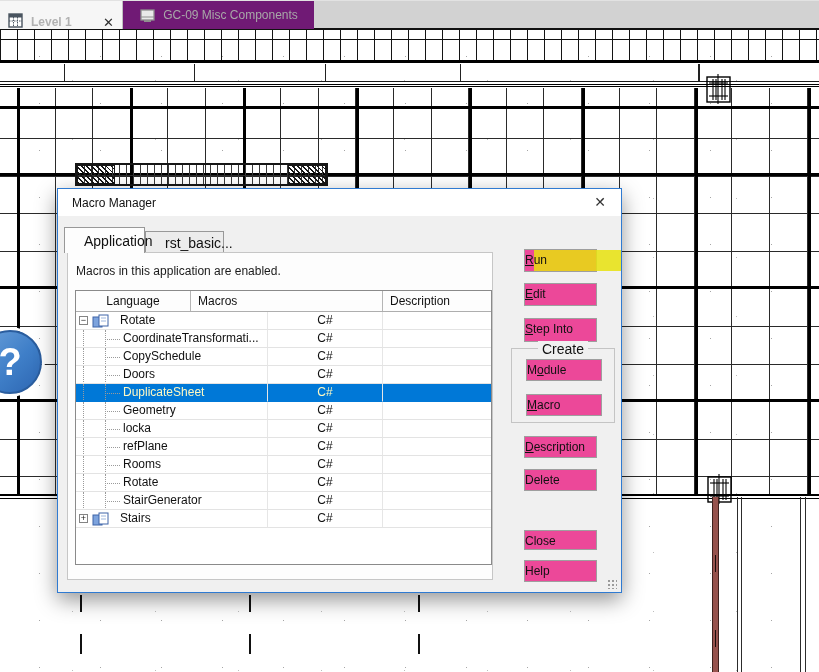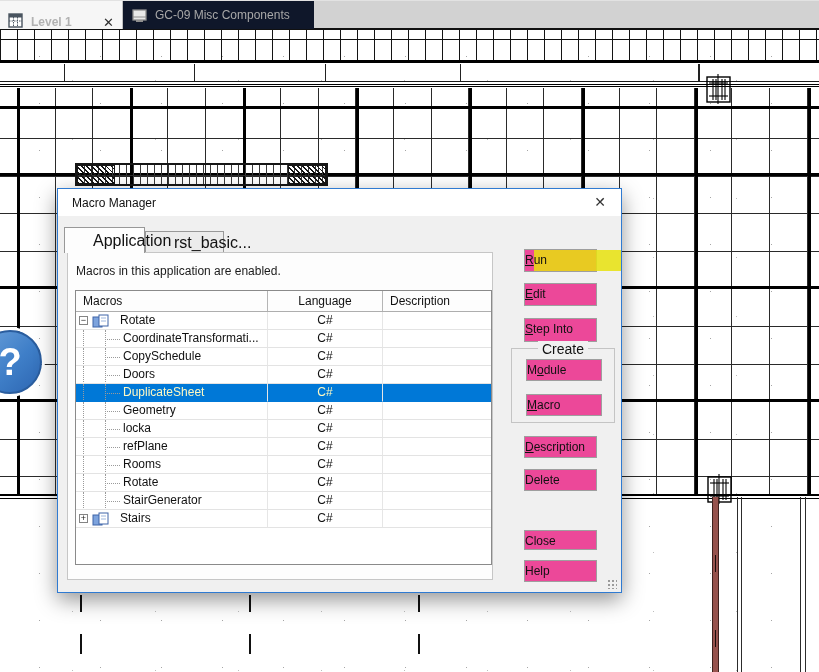--- a/index.html
+++ b/index.html
@@ -6,21 +6,21 @@
     --sel:#0078d7; --hl:#e8e20d; --dlgborder:#2f7ad1;
   }
   *{box-sizing:border-box; margin:0; padding:0;}
   body{font-family:"Liberation Sans",sans-serif; background:#fff;}
   .screen{position:relative; width:819px; height:672px; overflow:hidden; background:#fff;}
 
   
   .viewtabs{position:absolute; left:0; top:0; width:819px; height:28px; background:#d2d2d2; border-top:1px solid #e2e2e2; z-index:2;}
   .vtab{position:absolute; top:0; height:28px; display:flex; align-items:center; gap:7px; padding:0 8px;}
   .vtab.active{left:0; width:122px; background:#f6f6f6;align-items:flex-end;}
-  .vtab.inactive{left:122px; width:192px; background:#0f172a; border-left:1px solid #c0c0c0;}
+  .vtab.inactive{left:122px; width:192px; background:#701a75; border-left:1px solid #c0c0c0;justify-content:center;}
   .vtab .vlabel{font-size:12px; font-weight:700; color:#b2b2b2; white-space:nowrap; overflow:hidden;}
   .vtab.inactive .vlabel{color:#a8a8a8; font-weight:400;}
   .vclose{margin-left:auto; color:#2f2f2f; font-size:13px; line-height:13px; cursor:default;}
 
   
   .drawing{position:absolute; left:0; top:28px; width:819px; height:644px; background-color:#fff;
     background-image:
       radial-gradient(circle,#a6a6a6 .7px,transparent .9px),
       radial-gradient(circle,#bdbdbd .6px,transparent .8px);
     background-size:61px 47px,83px 59px; background-position:9px 5px,31px 23px; z-index:1;}
@@ -64,21 +64,21 @@
     border:2px solid #2a5d9e; box-shadow:0 0 0 3px #fff;
     color:#fff; font-size:38px; font-weight:700; text-align:center; line-height:60px; z-index:5;}
 
   
   .dialog{position:absolute; left:57px; top:188px; width:565px; height:405px; background:#f0f0f0;
     border:1px solid var(--dlgborder); box-shadow:0 7px 20px rgba(0,0,0,.42); z-index:10; font-size:12px; color:#111;}
   .titlebar{position:absolute; left:0; top:0; right:0; height:27px; background:#fff;}
   .dlg-title{position:absolute; left:14px; top:7px; font-size:12px; color:#111;}
   .dlg-close{position:absolute; right:12px; top:5px; font-size:14px; color:#333; width:18px; text-align:center; cursor:default;}
 
-  .dtab{position:absolute; display:flex; align-items:center; gap:21px; padding:0 7px; font-size:16px;}
+  .dtab{position:absolute; display:flex; align-items:center; gap:12px; padding:0 7px; font-size:14px;}
   .dtab.active{left:6px; top:38px; width:81px; height:26px; background:#fdfdfd;
     border:1px solid #989898; border-bottom:none; z-index:3;}
   .dtab.inactive{left:87px; top:42px; width:79px; height:22px; background:#ececec;
     border:1px solid #989898; border-bottom:none; z-index:1;}
   .tabpanel{position:absolute; left:9px; top:63px; width:426px; height:328px; background:#fdfdfd; border:1px solid #c6c6c6; z-index:2;}
   .statusline{position:absolute; left:8px; top:11px; color:#1a1a1a;}
 
   .mlist{position:absolute; left:7px; top:37px; width:417px; height:275px; background:#fff; border:1px solid #8a8a8a; overflow:hidden;}
   .mhead{display:flex; height:21px; background:#fdfdfd; border-bottom:1px solid #aeaeae;}
   .mhead .hc{padding:3px 0 0 7px; border-right:1px solid #b5b5b5; font-size:12px; color:#111;}
@@ -212,22 +212,22 @@
         <circle cx="5.5" cy="4.5" r="3.6" fill="#f2c64a" stroke="#9b7c26"></circle>
         <rect x="3.8" y="8.2" width="3.4" height="3.6" fill="#b9b9b9" stroke="#7e7e7e" stroke-width=".7"></rect>
       </svg>
       <span>rst_basic...</span>
     </div>
 
     <div class="tabpanel">
       <div class="statusline">Macros in this application are enabled.</div>
       <div class="mlist">
         <div class="mhead">
+          <div class="hc h2">Language</div>
           <div class="hc h1">Macros</div>
-          <div class="hc h2">Language</div>
           <div class="hc h3">Description</div>
         </div>
         <div id="tbody">
             <div class="trow root">
               <div class="c c1">
                 <span class="exp">−</span>
                 <span class="modicon"><svg width="20" height="14" viewBox="0 0 20 14">
                     <rect x="1" y="3" width="9" height="10" fill="#7da3dd" stroke="#3f64a8"></rect>
                     <rect x="7" y="1" width="9" height="11" fill="#fff" stroke="#3f64a8"></rect>
                     <line x1="9" y1="4" x2="14" y2="4" stroke="#9db6dd"></line>

